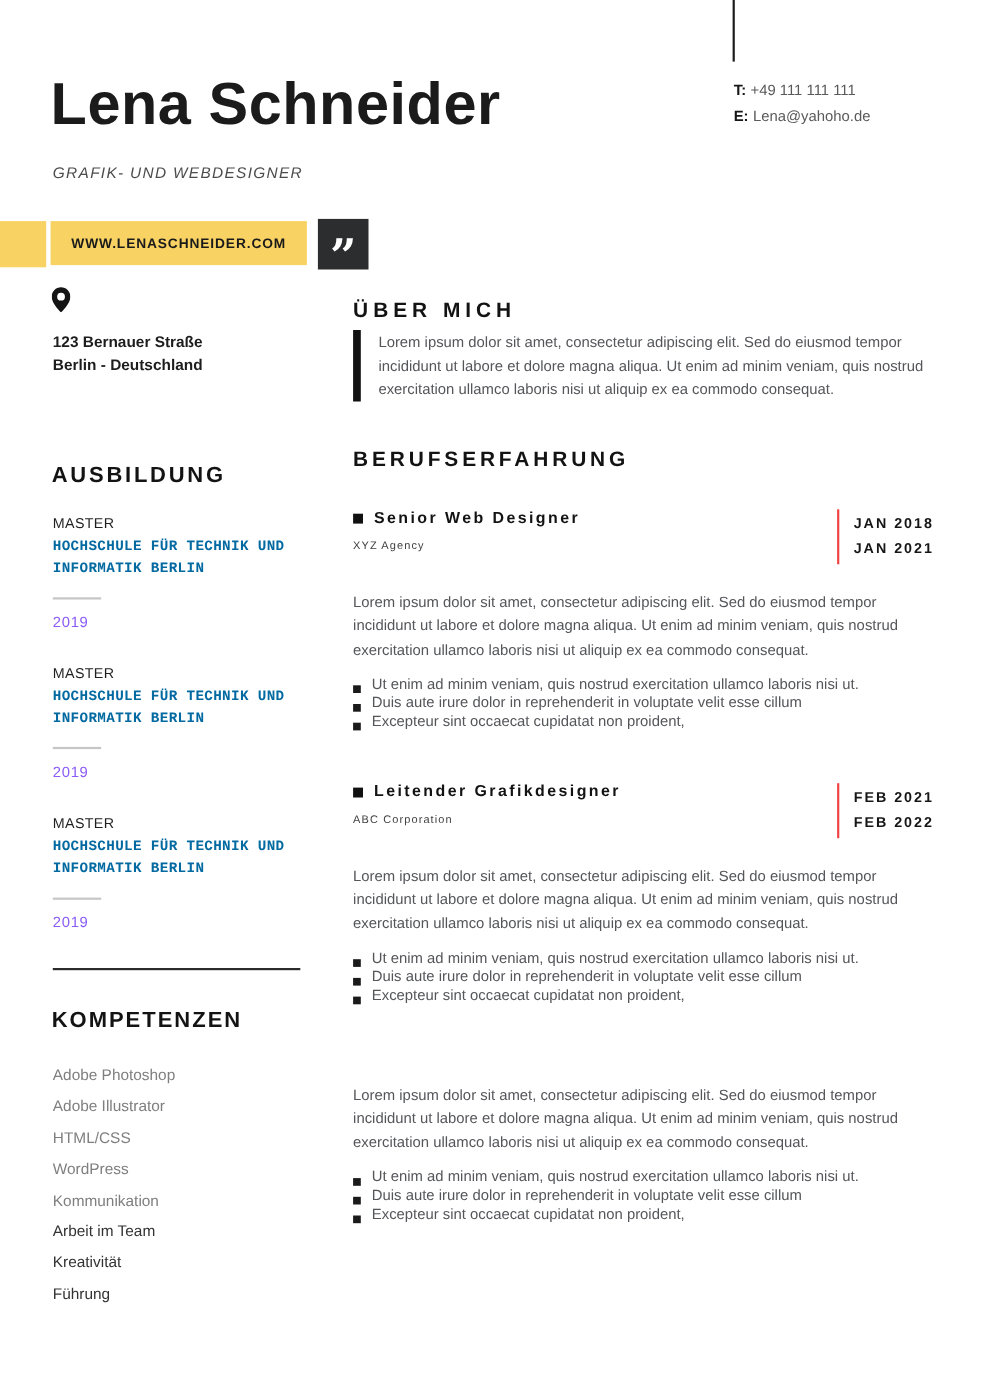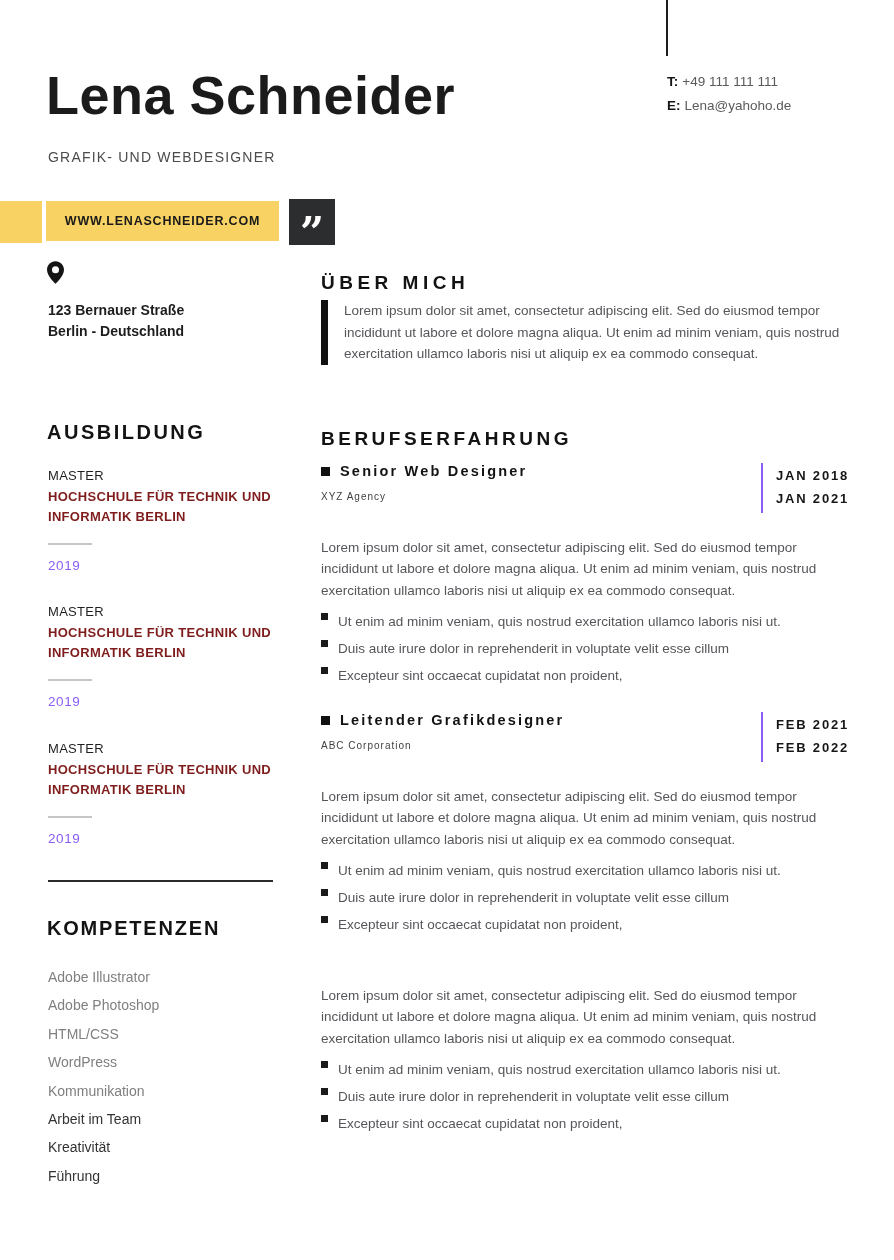--- a/index.html
+++ b/index.html
@@ -10,21 +10,21 @@
     background:#ffffff;
     font-family:"Liberation Sans", sans-serif;
     color:#1b1b1b;
     overflow:hidden;
   }
   .abs { position:absolute; }
 
   
   #top-vline { left:666px; top:0; width:2px; height:56px; background:#1c1c1c; }
   #name { left:46px; top:64px; font-size:54px; font-weight:700; color:#1b1b1b; letter-spacing:0.5px; }
-  #subtitle { left:48px; top:149px; font-size:14px; letter-spacing:1.2px; color:#4c4c4c; }
+  #subtitle { left:48px; top:149px; font-size:14px; letter-spacing:1.2px; color:#4c4c4c;font-style:italic; }
   #contact { left:667px; top:70px; font-size:13.5px; line-height:24px; }
   #contact .row .lab { font-weight:700; color:#161616; margin-right:4px; }
   #contact .row .val { color:#5a5a5a; }
 
   
   #band-a { left:0; top:201px; width:42px; height:42px; background:#F8D262; }
   #band-b {
     left:46px; top:201px; width:233px; height:40px; background:#F8D262;
     display:flex; align-items:center; justify-content:center;
     font-size:12.5px; font-weight:700; letter-spacing:0.8px; color:#1a1a1a;
@@ -43,56 +43,56 @@
   #pin { left:47px; top:261px; }
   #address { left:48px; top:300px; font-size:14px; font-weight:700; line-height:21px; color:#1d1d1d; }
 
   .side-heading { font-size:20px; font-weight:700; letter-spacing:2.5px; color:#131313; }
   #ausbildung-h { left:47px; top:421px; }
   #kompetenzen-h { left:47px; top:917px; letter-spacing:1.8px; }
 
   .edu { left:48px; width:248px; }
   #edu-0 { top:466px; } #edu-1 { top:602px; } #edu-2 { top:739px; }
   .edu .degree { font-size:13px; font-weight:400; color:#1f1f1f; line-height:20.5px; letter-spacing:0.3px; }
-  .edu .school { font-size:13px; font-weight:700; color:#7f1d1d; line-height:20.5px; letter-spacing:0.3px; }
+  .edu .school { font-size:13px; font-weight:700; color:#0369a1; line-height:20.5px; letter-spacing:0.3px;font-family:Liberation Mono, monospace; }
   .edu .mini-rule { width:44px; height:2px; background:#c6c6c6; margin:15px 0 13px 0; }
   .edu .year { font-size:13.5px; color:#8b5cf6; letter-spacing:0.6px; }
 
   #komp-divider { left:48px; top:880px; width:225px; height:2px; background:#2b2b2b; }
 
   #skills { left:48px; top:963px; width:240px; }
   #skills .skill { font-size:14px; line-height:28.4px; color:#333333; }
   #skills .skill.muted { color:#7f7f7f; }
 
   
   .main-heading { font-size:19px; font-weight:700; letter-spacing:4px; color:#131313; }
   #uber-h { left:321px; top:272px; letter-spacing:4.5px; }
-  #beruf-h { left:321px; top:428px; letter-spacing:3.5px; }
+  #beruf-h { left:321px; top:408px; letter-spacing:3.5px; }
 
   #about {
     left:321px; top:300px; width:532px;
     border-left:7px solid #111111; padding-left:16px;
     font-size:13.5px; line-height:21.7px; color:#55565a;
   }
 
   .job { left:321px; width:528px; }
   #job-0 { top:463px; } #job-1 { top:712px; } #job-2 { top:961px; }
   .job-header { display:flex; justify-content:space-between; align-items:flex-start; }
   .title-row { display:flex; align-items:center; }
   .title-square { width:9px; height:9px; background:#111111; margin-right:10px; flex:0 0 auto; }
   .job-title { font-size:14.5px; font-weight:700; letter-spacing:2.2px; color:#131313; }
   .job-company { margin-top:12px; font-size:10px; letter-spacing:1px; color:#3f3f3f; }
   .job-dates {
-    border-left:2px solid #8b5cf6; padding:1px 0 3px 13px;
+    border-left:2px solid #ef4444; padding:1px 0 3px 13px;
     font-size:13px; font-weight:700; letter-spacing:1.8px; line-height:23px;
     color:#161616; white-space:nowrap; text-align:left;
   }
   .job-summary { margin-top:24px; font-size:13.5px; line-height:21.4px; color:#55565a; }
   .job-bullets { margin-top:12px; list-style:none; }
-  .job-bullets li { display:flex; align-items:flex-start; margin-top:10px; font-size:13.5px; line-height:17px; color:#55565a; }
+  .job-bullets li { display:flex; align-items:flex-end; font-size:13.5px; line-height:17px; color:#55565a; }
   .bullet-square { width:7px; height:7px; background:#1a1a1a; margin-right:10px; flex:0 0 auto; }
 </style>
 </head>
 <body>
 
 <div class="abs" id="top-vline"></div>
 <h1 class="abs" id="name">Lena Schneider</h1>
 <div class="abs" id="subtitle">GRAFIK- UND WEBDESIGNER</div>
 
 <div class="abs" id="contact">
@@ -140,22 +140,22 @@
   <div class="degree">MASTER</div>
   <div class="school">HOCHSCHULE FÜR TECHNIK UND INFORMATIK BERLIN</div>
   <div class="mini-rule"></div>
   <div class="year">2019</div>
 </div>
 
 <div class="abs" id="komp-divider"></div>
 <h2 class="abs side-heading" id="kompetenzen-h">KOMPETENZEN</h2>
 
 <div class="abs" id="skills">
+  <div class="skill muted">Adobe Photoshop</div>
   <div class="skill muted">Adobe Illustrator</div>
-  <div class="skill muted">Adobe Photoshop</div>
   <div class="skill muted">HTML/CSS</div>
   <div class="skill muted">WordPress</div>
   <div class="skill muted">Kommunikation</div>
   <div class="skill">Arbeit im Team</div>
   <div class="skill">Kreativität</div>
   <div class="skill">Führung</div>
 </div>
 
 <h2 class="abs main-heading" id="uber-h">ÜBER MICH</h2>
 <div class="abs" id="about">

